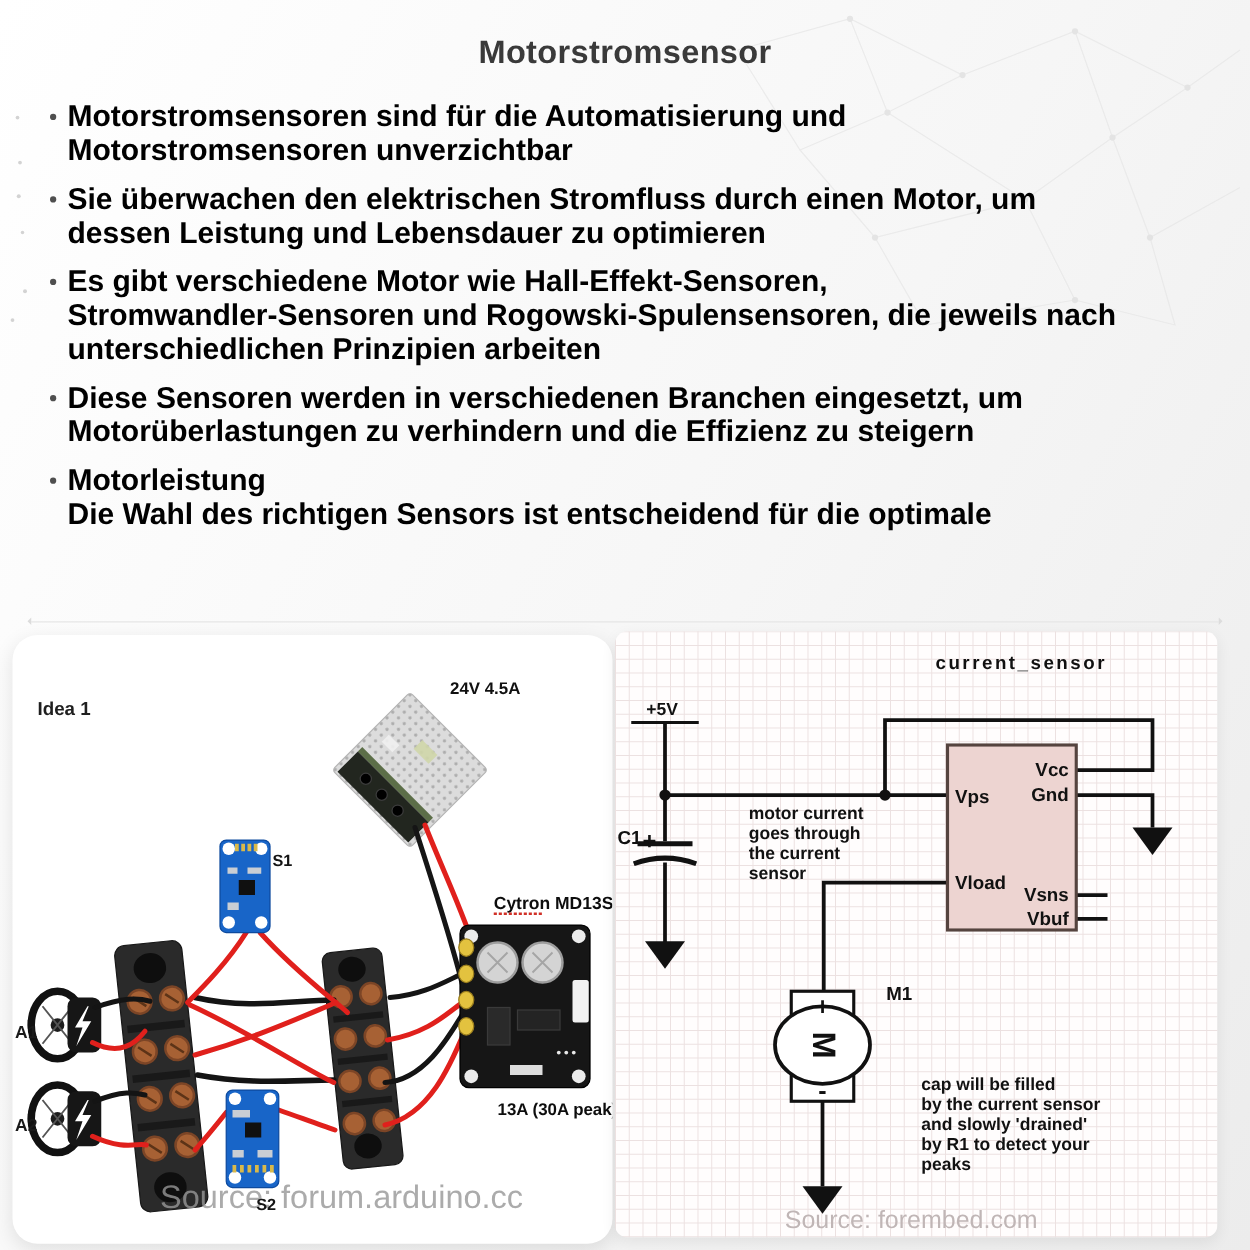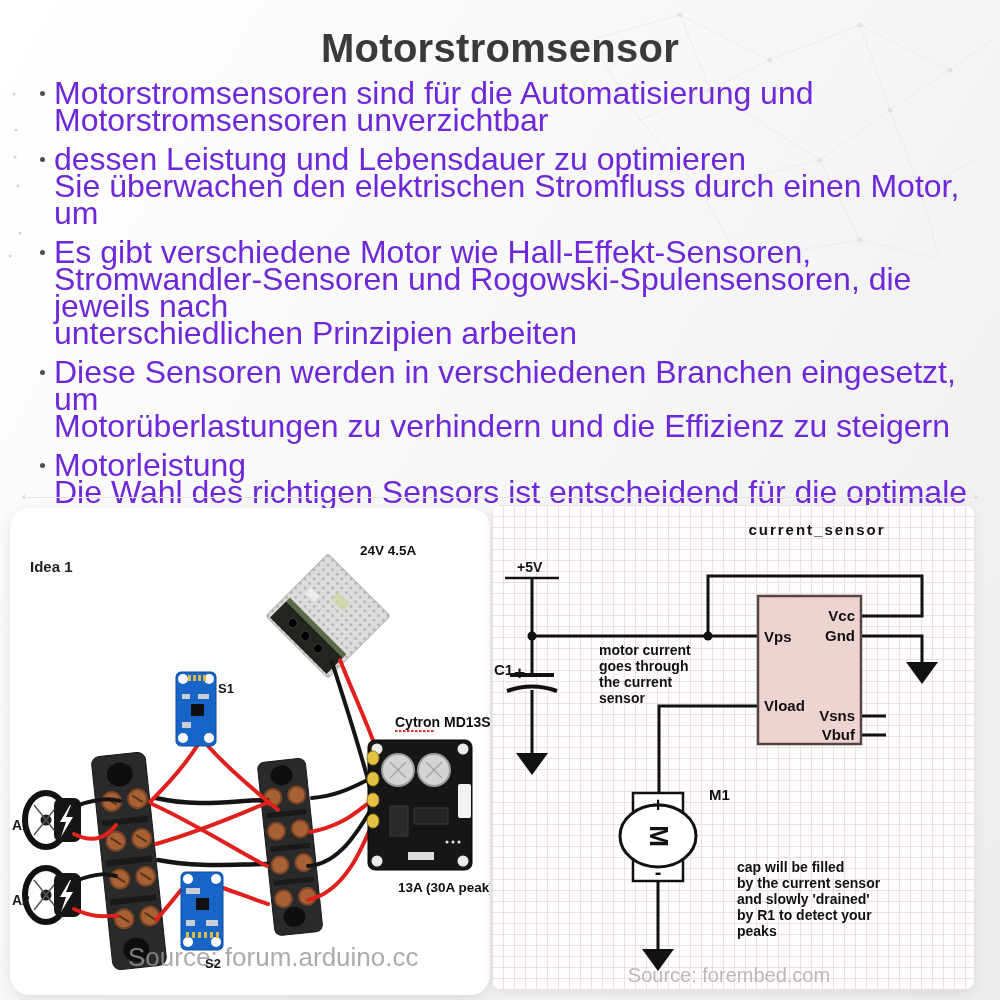--- a/index.html
+++ b/index.html
@@ -5,26 +5,26 @@
   html,body{margin:0;padding:0}
   body{
     width:1000px;height:1000px;position:relative;overflow:hidden;
     background:linear-gradient(120deg,#ffffff 0%,#f6f6f6 55%,#ececec 100%);
     font-family:"Liberation Sans",sans-serif;
   }
   .mesh{position:absolute;top:0;right:0;opacity:.7;pointer-events:none}
   .specks{position:absolute;top:80px;left:2px;opacity:.8;pointer-events:none}
   .page-title{
     position:absolute;top:26px;left:0;width:100%;text-align:center;
-    font-size:40px;font-weight:700;color:#3a3a3a;letter-spacing:.3px;
+    font-size:26px;font-weight:700;color:#3a3a3a;letter-spacing:.3px;
   }
   .bullets{position:absolute;top:80px;left:40px;width:935px}
   .bullet{display:flex;margin-bottom:12px}
   .bdot{flex:none;width:5px;height:5px;border-radius:50%;background:#4f4f4f;margin:11px 9px 0 0}
-  .blines{font-size:32px;line-height:27px;color:#6d28d9;font-weight:400}
+  .blines{font-size:24px;line-height:27px;color:#000000;font-weight:700}
   .bline{display:block}
   .divider{position:absolute;top:497px;left:25px;width:950px;border-top:1px solid #e6e6e6}
   .divider:before,.divider:after{content:"";position:absolute;top:-4px;border:3.5px solid transparent}
   .divider:before{left:-6px;border-right-color:#dcdcdc}
   .divider:after{right:-6px;border-left-color:#dcdcdc}
   .card{position:absolute;background:#fff}
   .card.left{
     left:10px;top:508px;width:480px;height:487px;border-radius:20px;
     box-shadow:0 5px 16px rgba(0,0,0,.10);overflow:hidden;
   }
@@ -81,22 +81,22 @@
   <div class="bullet">
     <span class="bdot"></span>
     <span class="blines">
       <span class="bline">Motorstromsensoren sind für die Automatisierung und</span>
       <span class="bline">Motorstromsensoren unverzichtbar</span>
     </span>
   </div>
   <div class="bullet">
     <span class="bdot"></span>
     <span class="blines">
+      <span class="bline">Sie überwachen den elektrischen Stromfluss durch einen Motor, um</span>
       <span class="bline">dessen Leistung und Lebensdauer zu optimieren</span>
-      <span class="bline">Sie überwachen den elektrischen Stromfluss durch einen Motor, um</span>
     </span>
   </div>
   <div class="bullet">
     <span class="bdot"></span>
     <span class="blines">
       <span class="bline">Es gibt verschiedene Motor wie Hall-Effekt-Sensoren,</span>
       <span class="bline">Stromwandler-Sensoren und Rogowski-Spulensensoren, die jeweils nach</span>
       <span class="bline">unterschiedlichen Prinzipien arbeiten</span>
     </span>
   </div>

